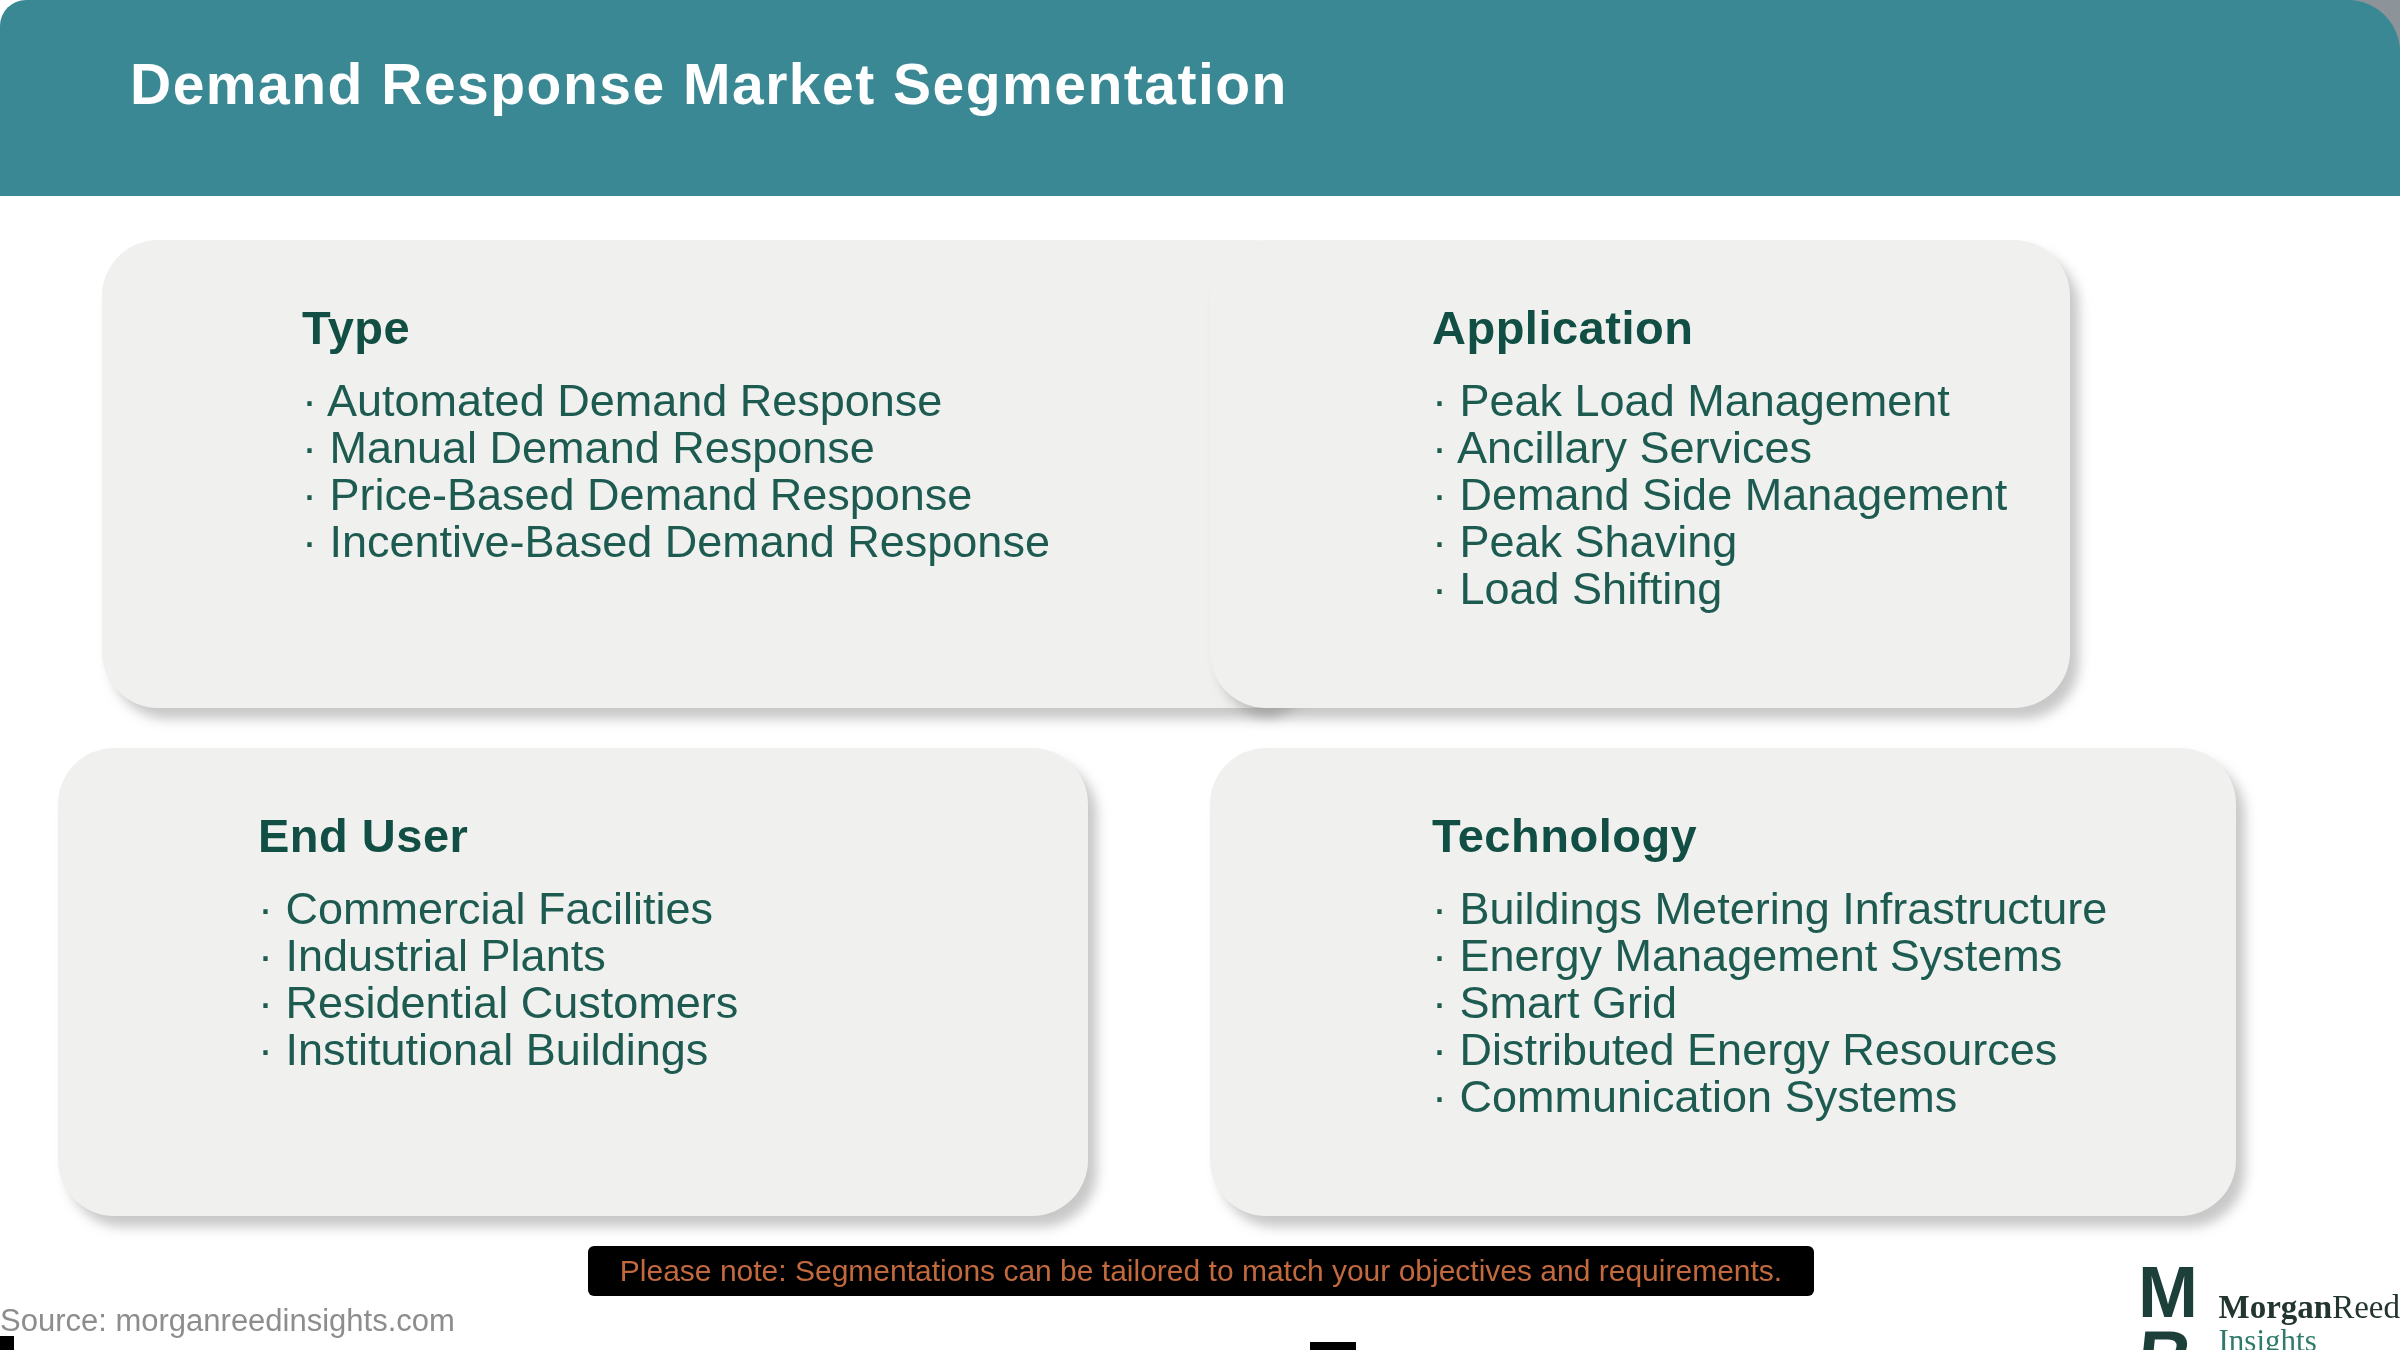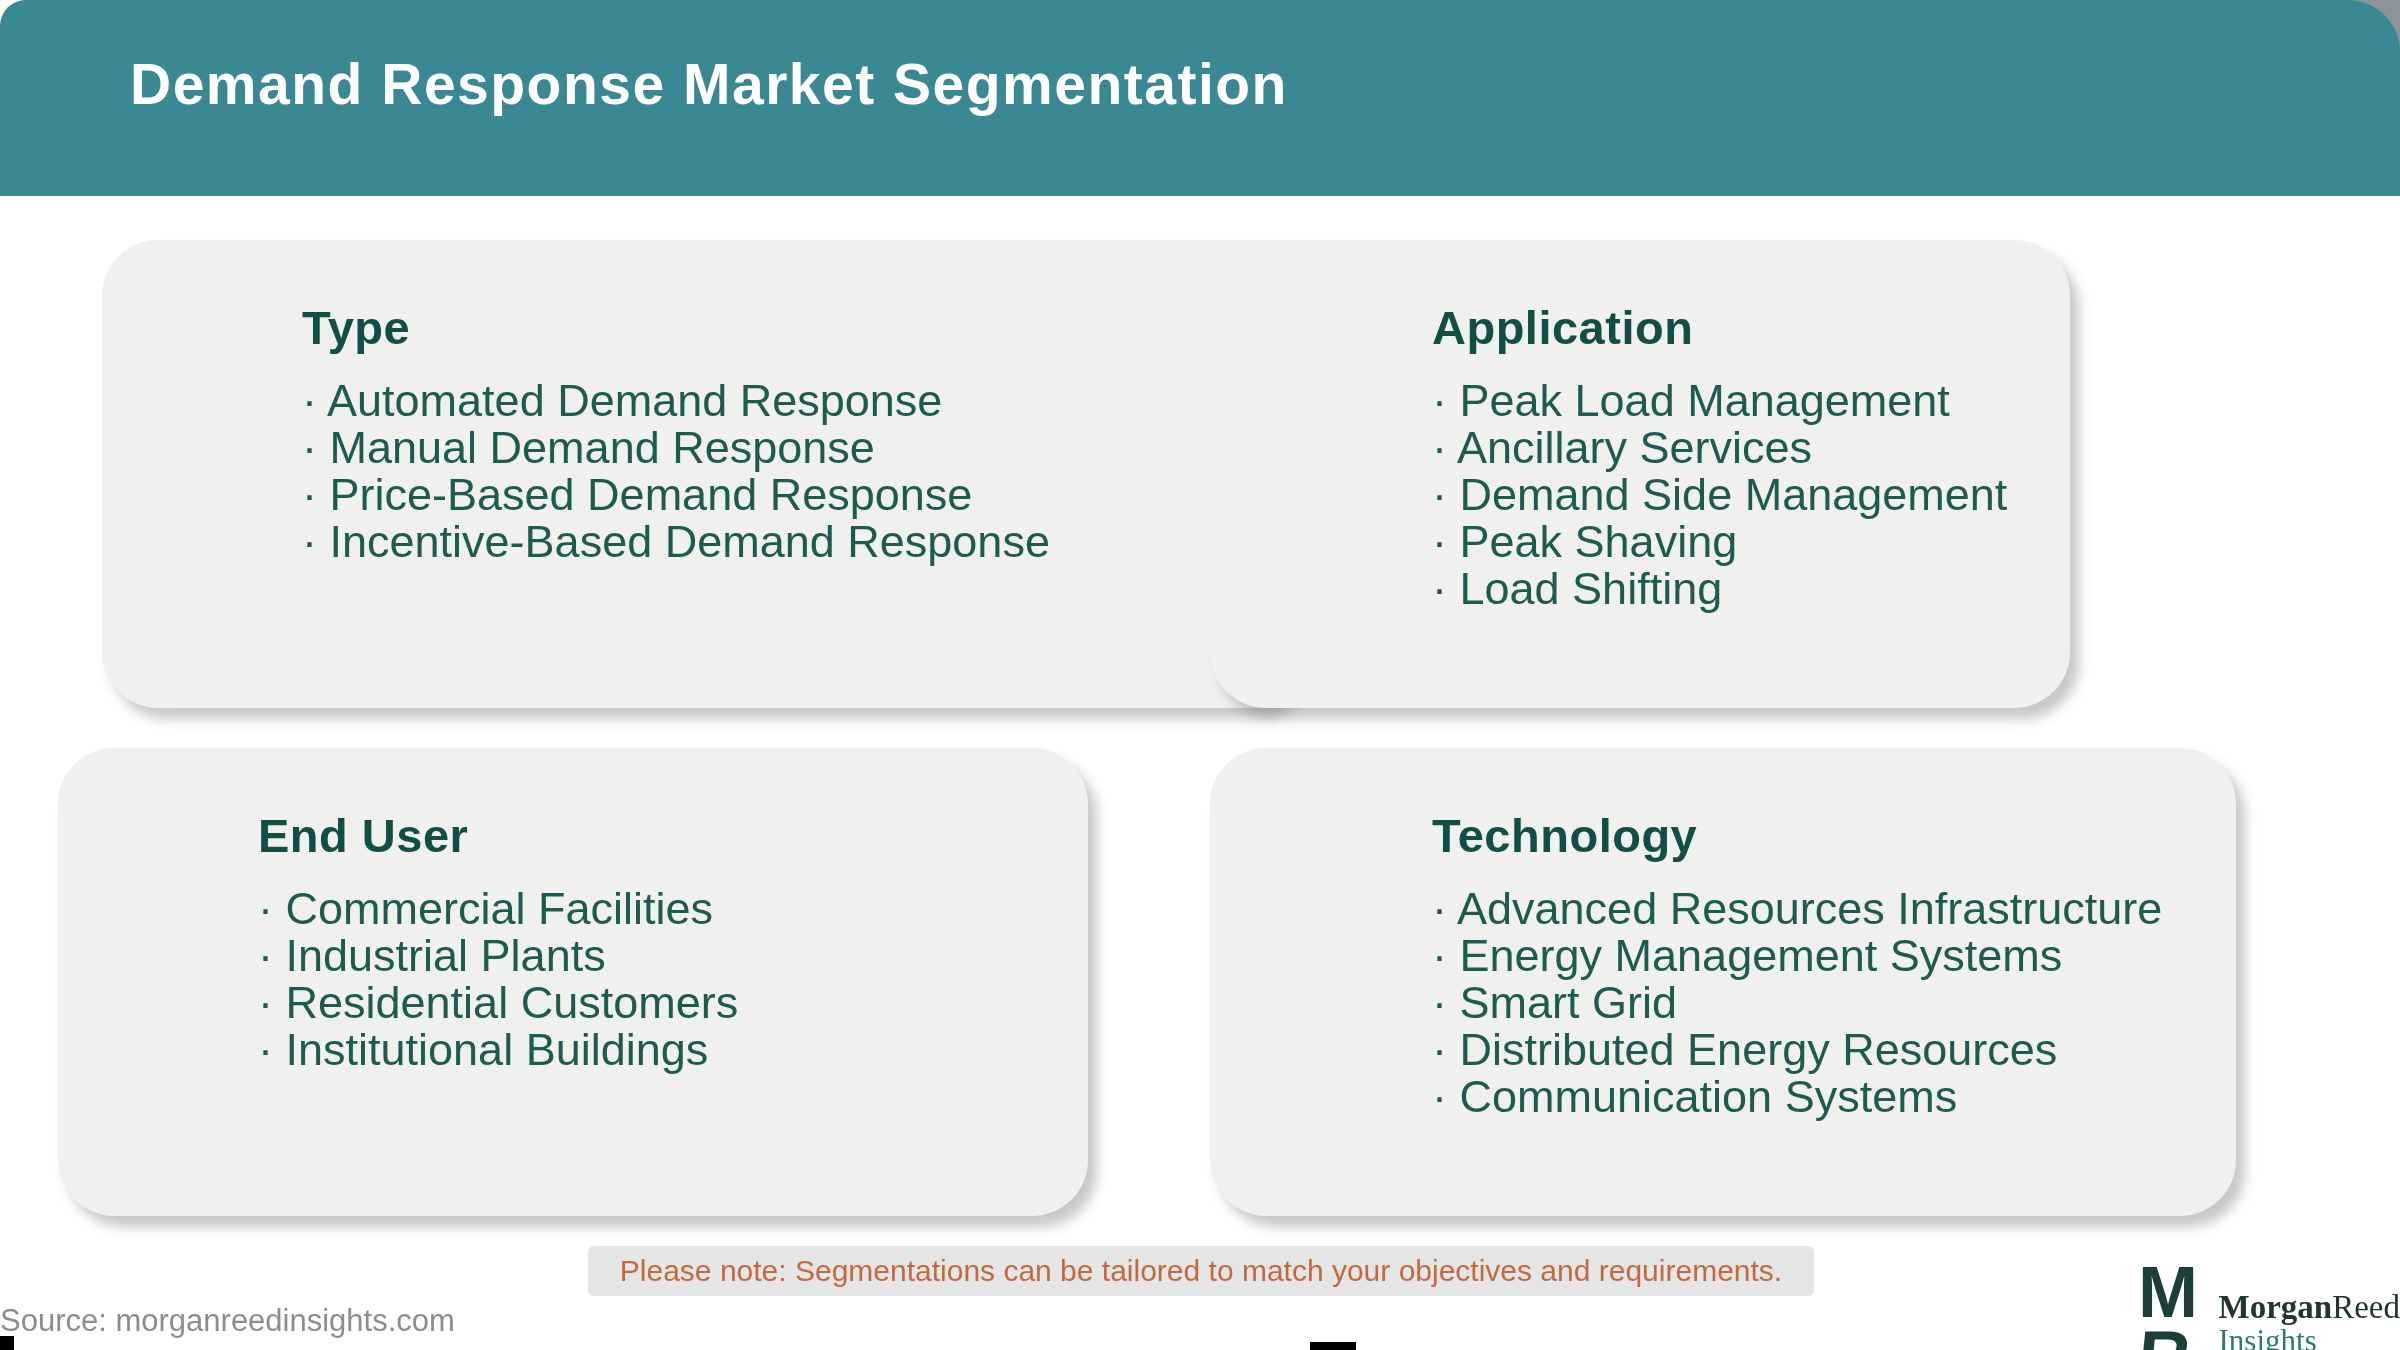--- a/index.html
+++ b/index.html
@@ -74,21 +74,21 @@
   .segment-list li::before {
     content: "\00B7\0020";
     color: #1d5b51;
   }
 
   
   .note-strip {
     position: absolute;
     left: 588px; top: 1246px;
     width: 1226px; height: 50px;
-    background: #e5e5e5;
+    background: #000000;
     border-radius: 6px;
     text-align: center;
     line-height: 50px;
     font-size: 30px;
     color: #c2693e;
     z-index: 1;
   }
   .source-line {
     position: absolute;
     left: 0; top: 1303px;
@@ -176,21 +176,21 @@
       <li>Residential Customers</li>
       <li>Institutional Buildings</li>
     </ul>
   </div>
 </section>
 
 <section class="card card-technology">
   <div class="card-inner">
     <h2 class="card-title">Technology</h2>
     <ul class="segment-list">
-      <li>Advanced Resources Infrastructure</li>
+      <li>Buildings Metering Infrastructure</li>
       <li>Energy Management Systems</li>
       <li>Smart Grid</li>
       <li>Distributed Energy Resources</li>
       <li>Communication Systems</li>
     </ul>
   </div>
 </section>
 
 <div class="note-strip">Please note: Segmentations can be tailored to match your objectives and requirements.</div>
 

